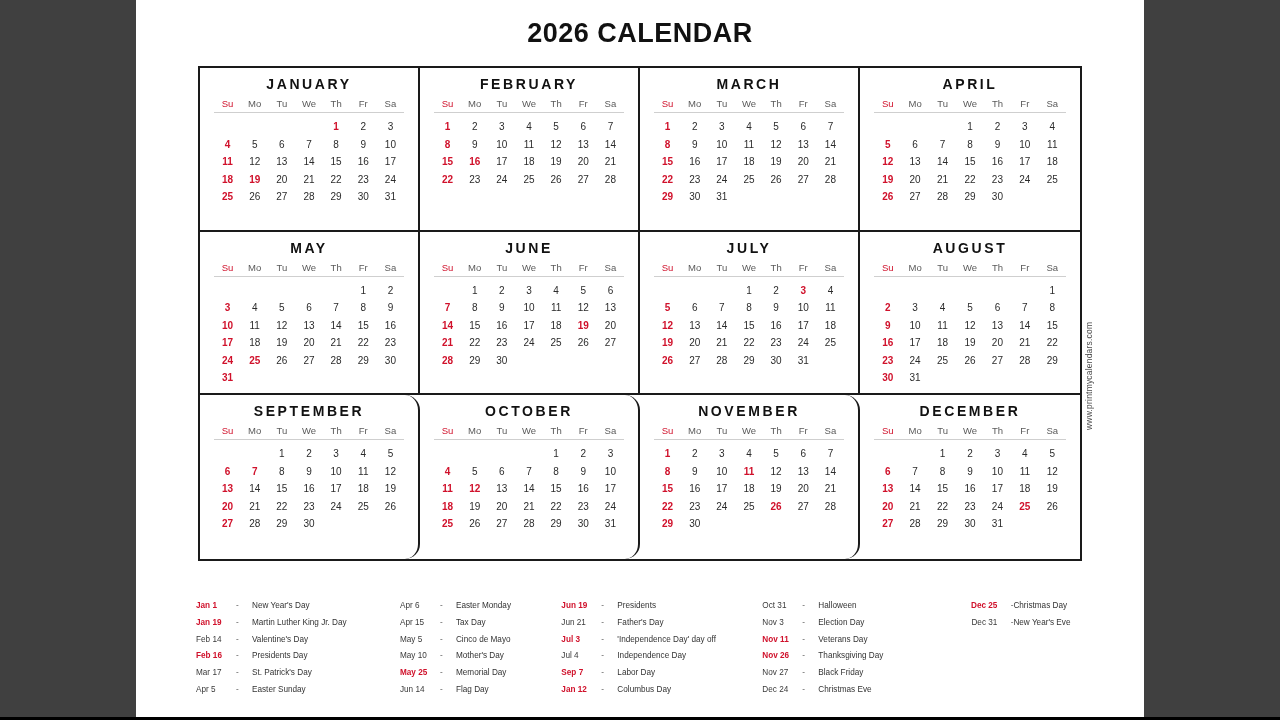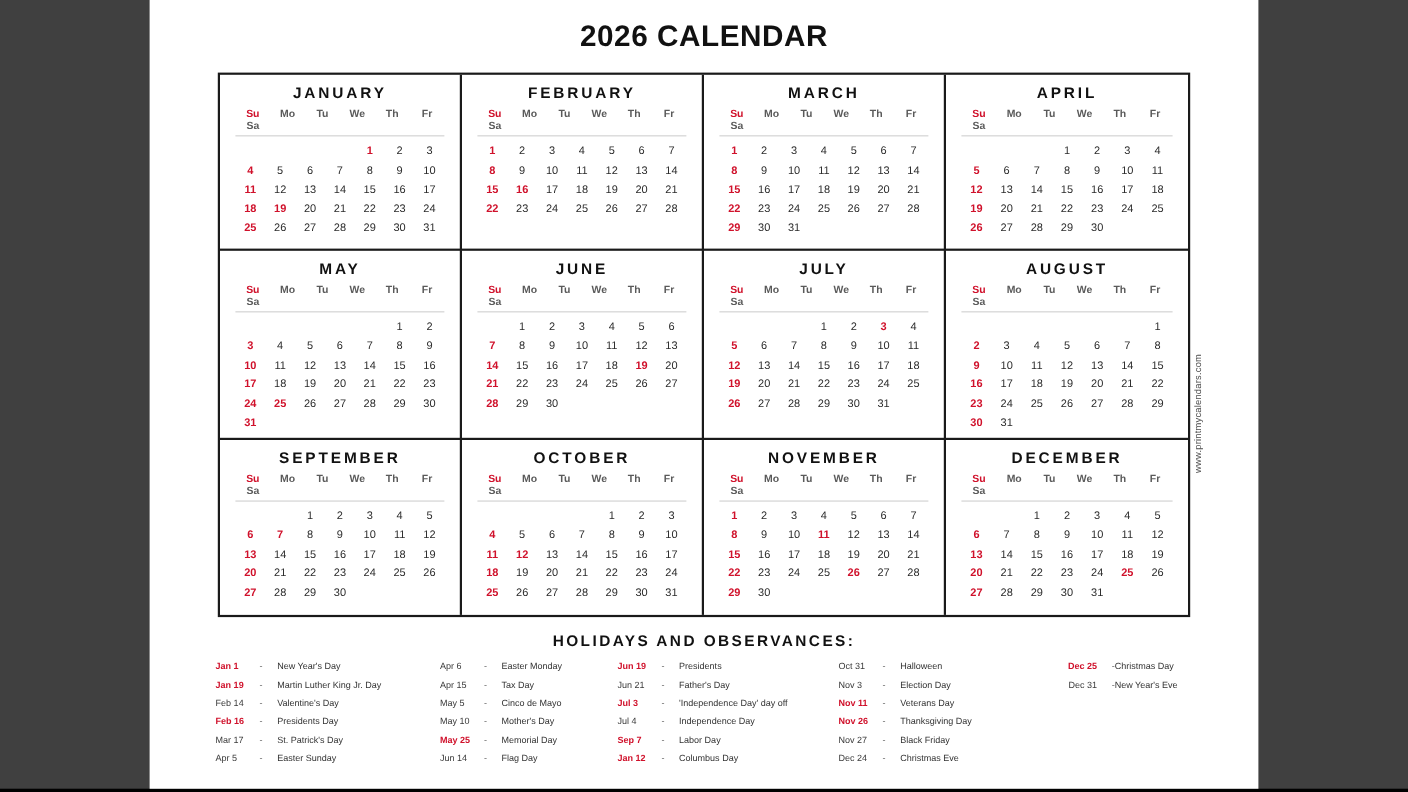--- a/index.html
+++ b/index.html
@@ -51,36 +51,36 @@
     background: #ffffff;
   }
   .month {
     border-right: 2px solid #1a1a1a;
     border-bottom: 2px solid #1a1a1a;
     padding: 8px 14px 4px 14px;
     display: flex;
     flex-direction: column;
   }
   .month.last-col { border-right: none; }
-  .month.last-row { border-bottom: none; }
+  .month.last-row { border-bottom: none; border-radius: 15px; }
 
   .month-name {
     text-align: center;
     font-size: 14px;
     font-weight: bold;
     letter-spacing: 2.6px;
     color: #111111;
     margin-bottom: 6px;
     white-space: nowrap;
   }
   .dow-row {
     display: grid;
-    grid-template-columns: repeat(6, 1fr);
+    grid-template-columns: repeat(7, 1fr);
     font-size: 9.5px;
-    font-weight: bold;
+    font-weight: normal;
     color: #5a5a5a;
     text-align: center;
     padding-bottom: 3px;
     border-bottom: 1px solid #cfcfcf;
   }
   .dow-row .sun { color: #d0112b; }
   .days {
     display: grid;
     grid-template-columns: repeat(7, 1fr);
     grid-auto-rows: 17.5px;
@@ -723,21 +723,20 @@
             <span>26</span>
             <span class="red">27</span>
             <span>28</span>
             <span>29</span>
             <span>30</span>
             <span>31</span>
           </div>
         </div>
       </div>
 
-    <div id="holidays-title">HOLIDAYS AND OBSERVANCES:</div>
 
     <div id="holidays">
         <div class="hol-col c0">
           <div class="hol-row">
             <span class="hol-date red">Jan 1</span>
             <span class="hol-dash">-</span>
             <span class="hol-name">New Year's Day</span>
           </div>
           <div class="hol-row">
             <span class="hol-date red">Jan 19</span>

